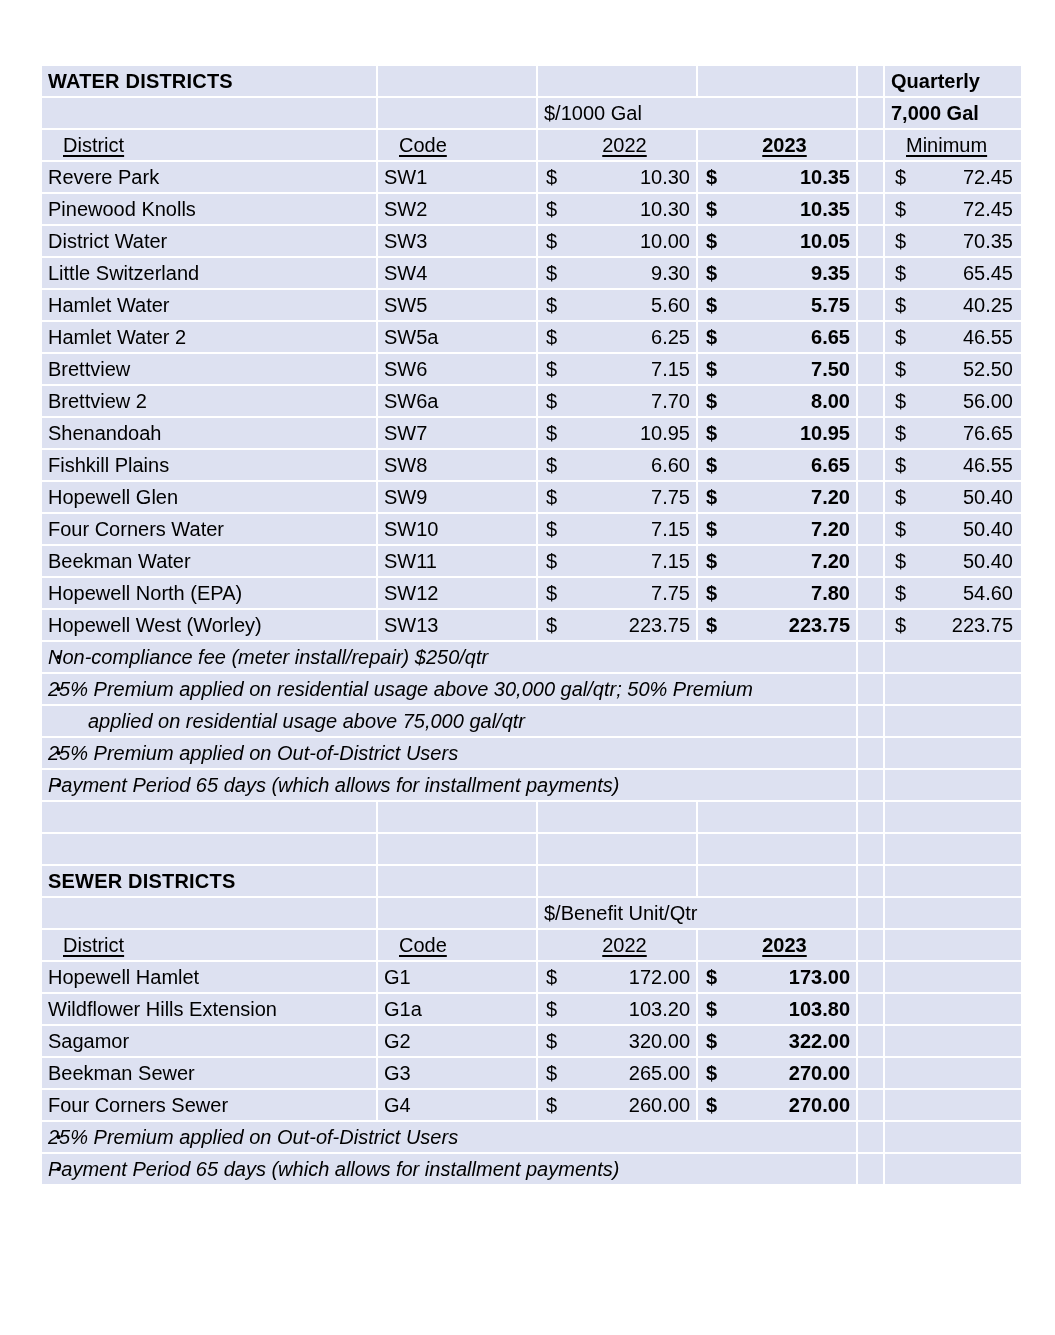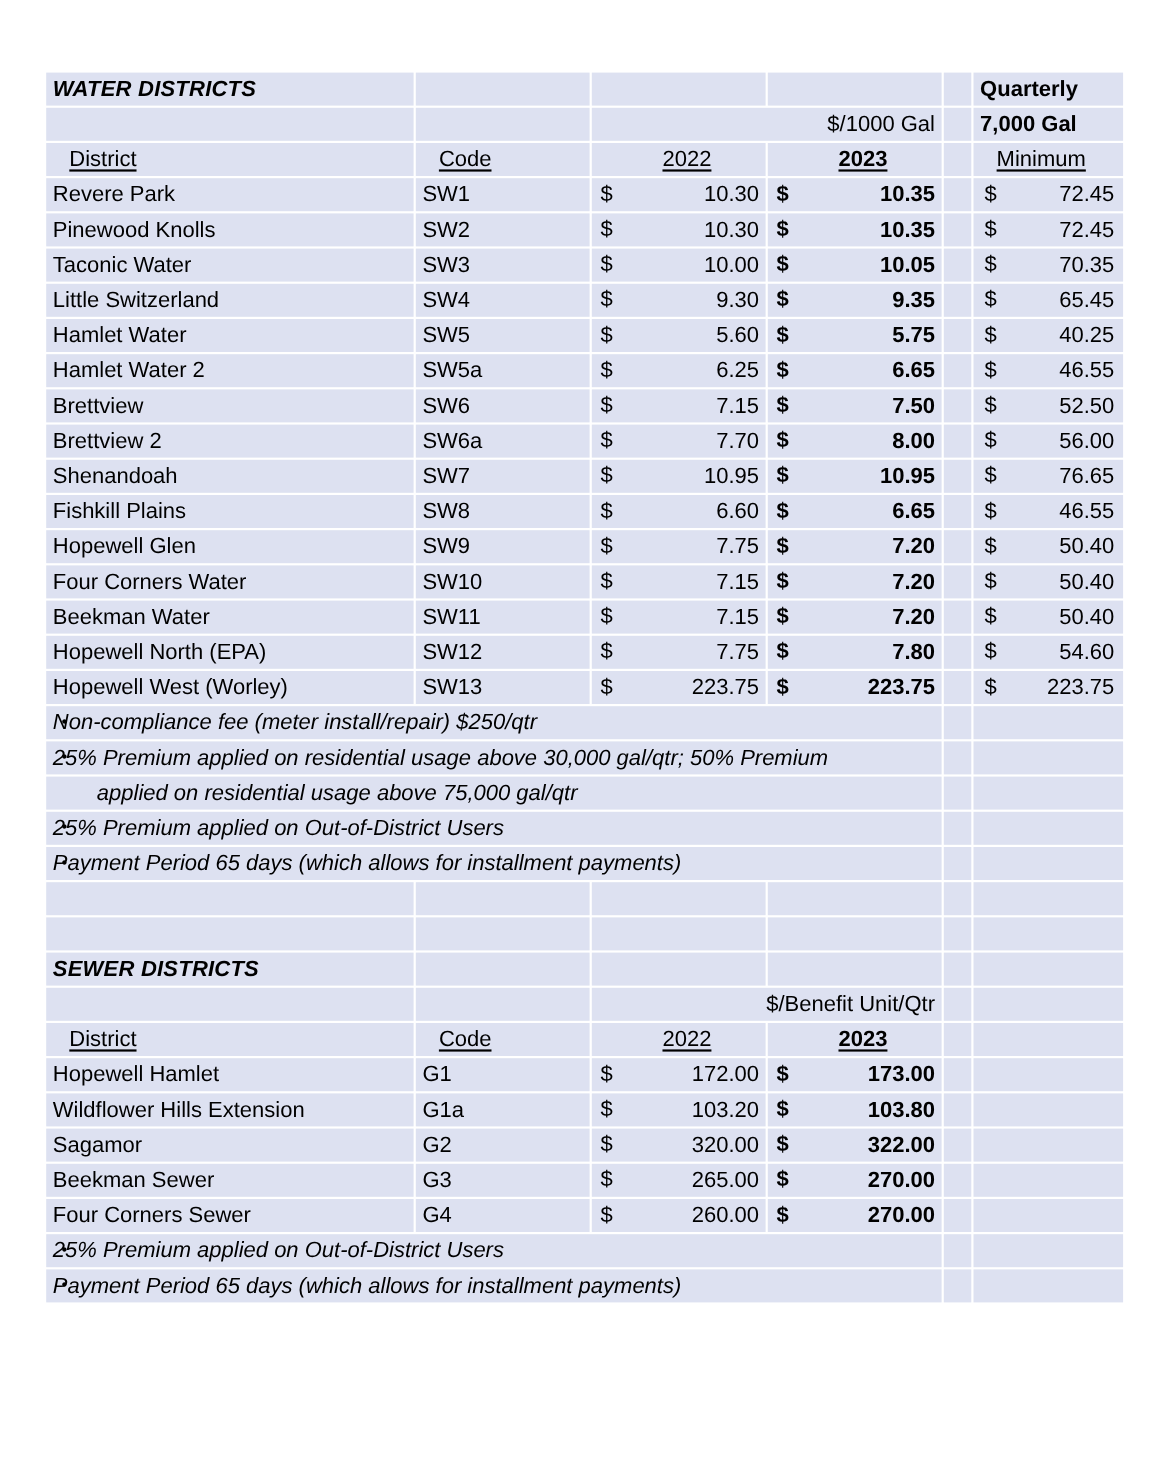--- a/index.html
+++ b/index.html
@@ -47,24 +47,23 @@
   col.c-2022     { width: 158px; }
   col.c-2023     { width: 158px; }
   col.c-gap      { width: 25px;  }
   col.c-min      { width: 136px; }
 
   
   .section-title {
     font-size: 24px;
     font-weight: bold;
     letter-spacing: 0.2px;
-    font-style: italic;
   }
   .unit-head {
-    text-align: right;
+    text-align: left;
     font-size: 21px;
   }
   .unit-head-right {
     text-align: left;
     font-size: 21px;
     font-weight: bold;
   }
   .col-head {
     font-size: 21px;
   }
@@ -165,21 +164,21 @@
         </tr>
         <tr>
           <td class="district-name">Pinewood Knolls</td>
           <td class="code-cell">SW2</td>
           <td class="money"><span class="sym">$</span><span>10.30</span></td>
           <td class="money bold"><span class="sym">$</span><span>10.35</span></td>
           <td></td>
           <td class="money min"><span class="sym">$</span><span>72.45</span></td>
         </tr>
         <tr>
-          <td class="district-name">Taconic Water</td>
+          <td class="district-name">District Water</td>
           <td class="code-cell">SW3</td>
           <td class="money"><span class="sym">$</span><span>10.00</span></td>
           <td class="money bold"><span class="sym">$</span><span>10.05</span></td>
           <td></td>
           <td class="money min"><span class="sym">$</span><span>70.35</span></td>
         </tr>
         <tr>
           <td class="district-name">Little Switzerland</td>
           <td class="code-cell">SW4</td>
           <td class="money"><span class="sym">$</span><span>9.30</span></td>

